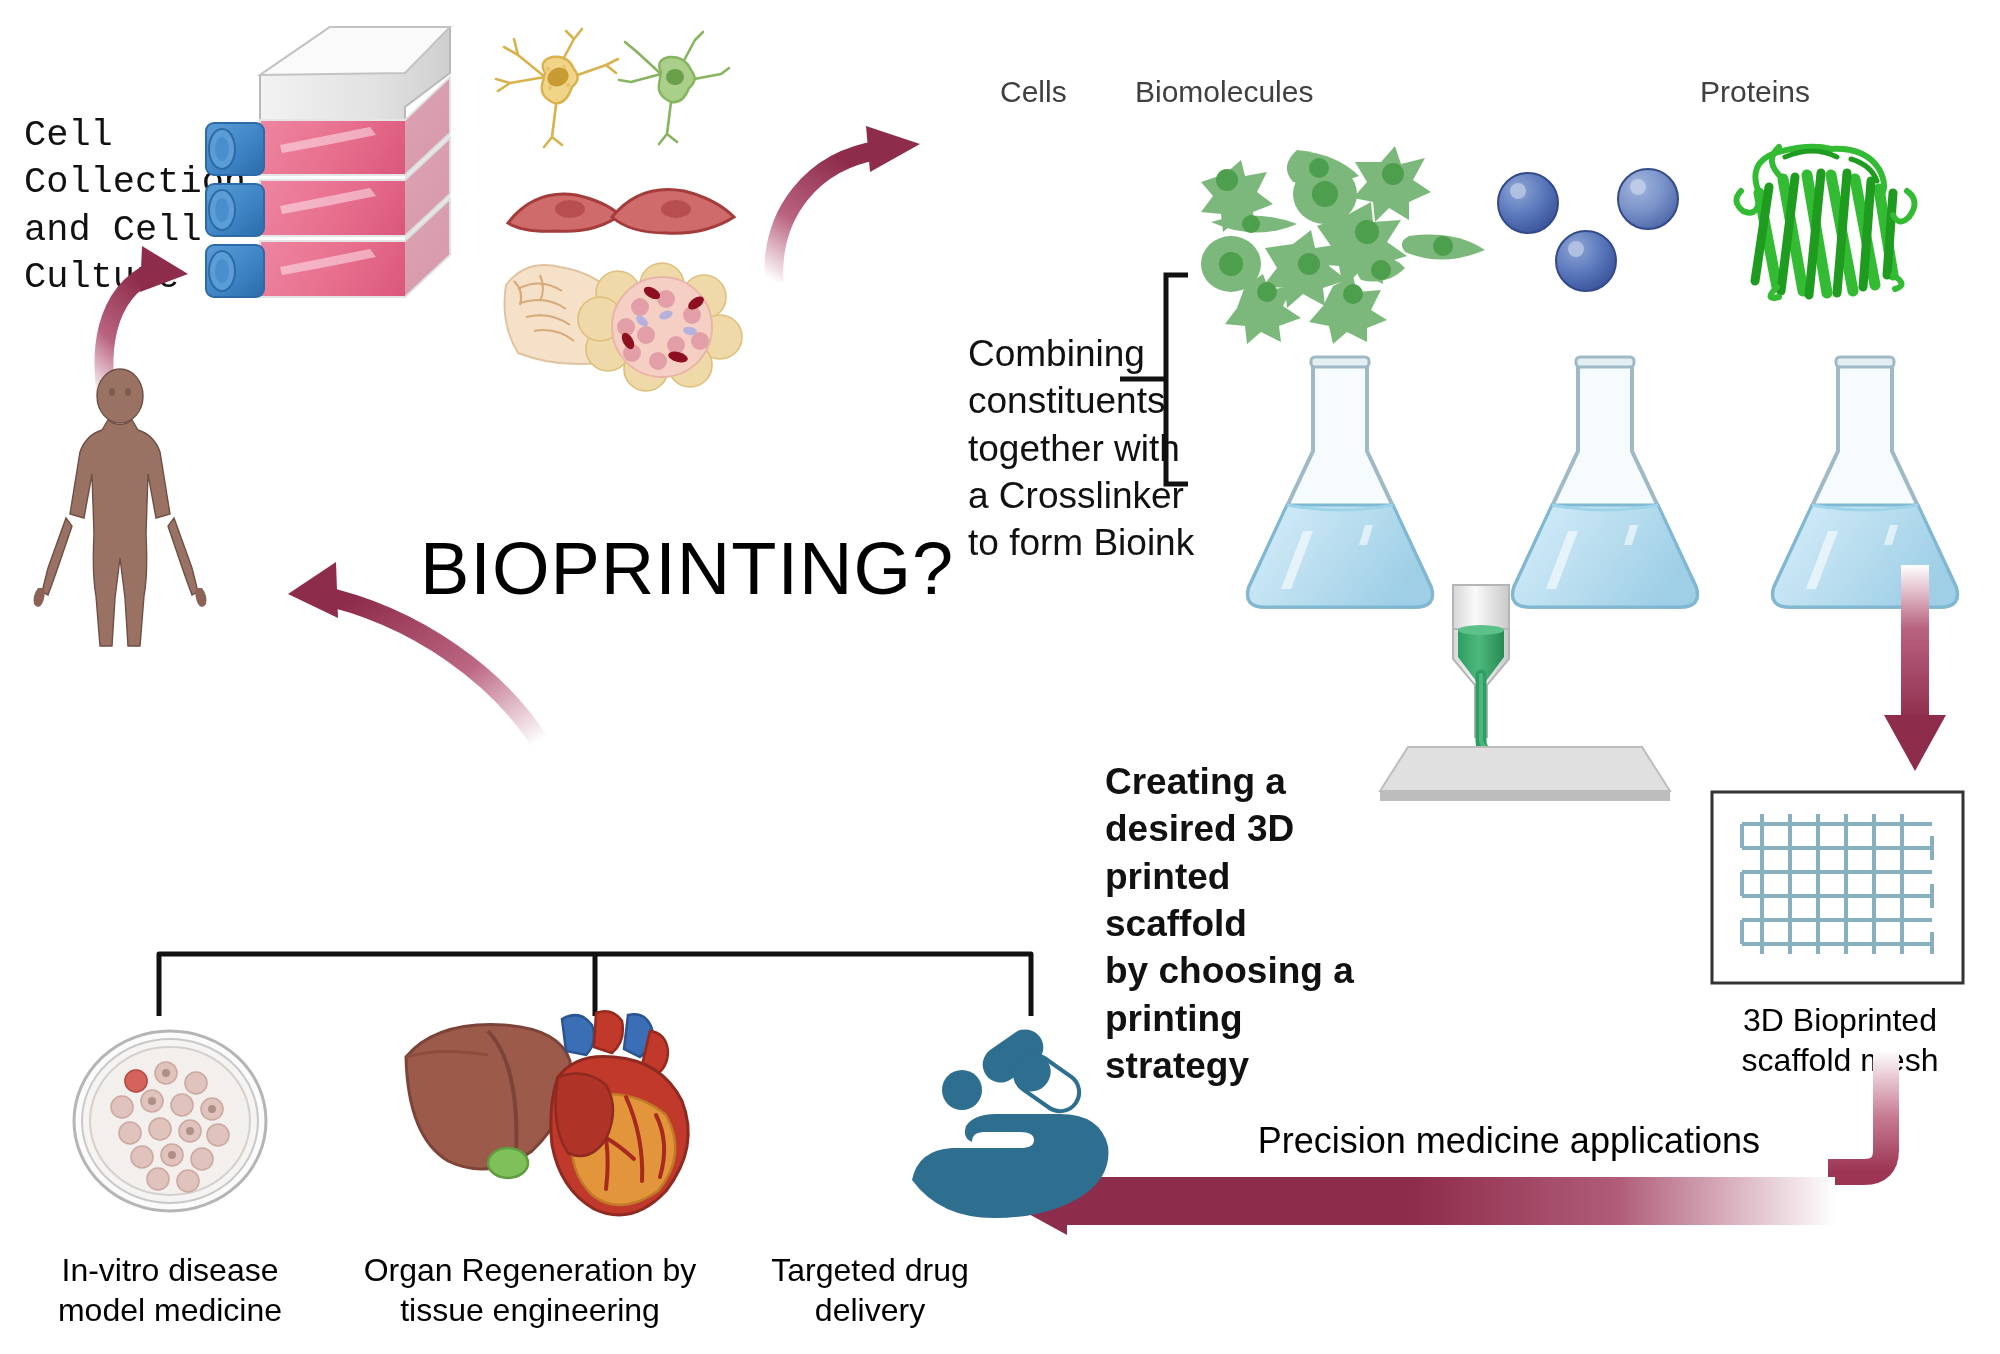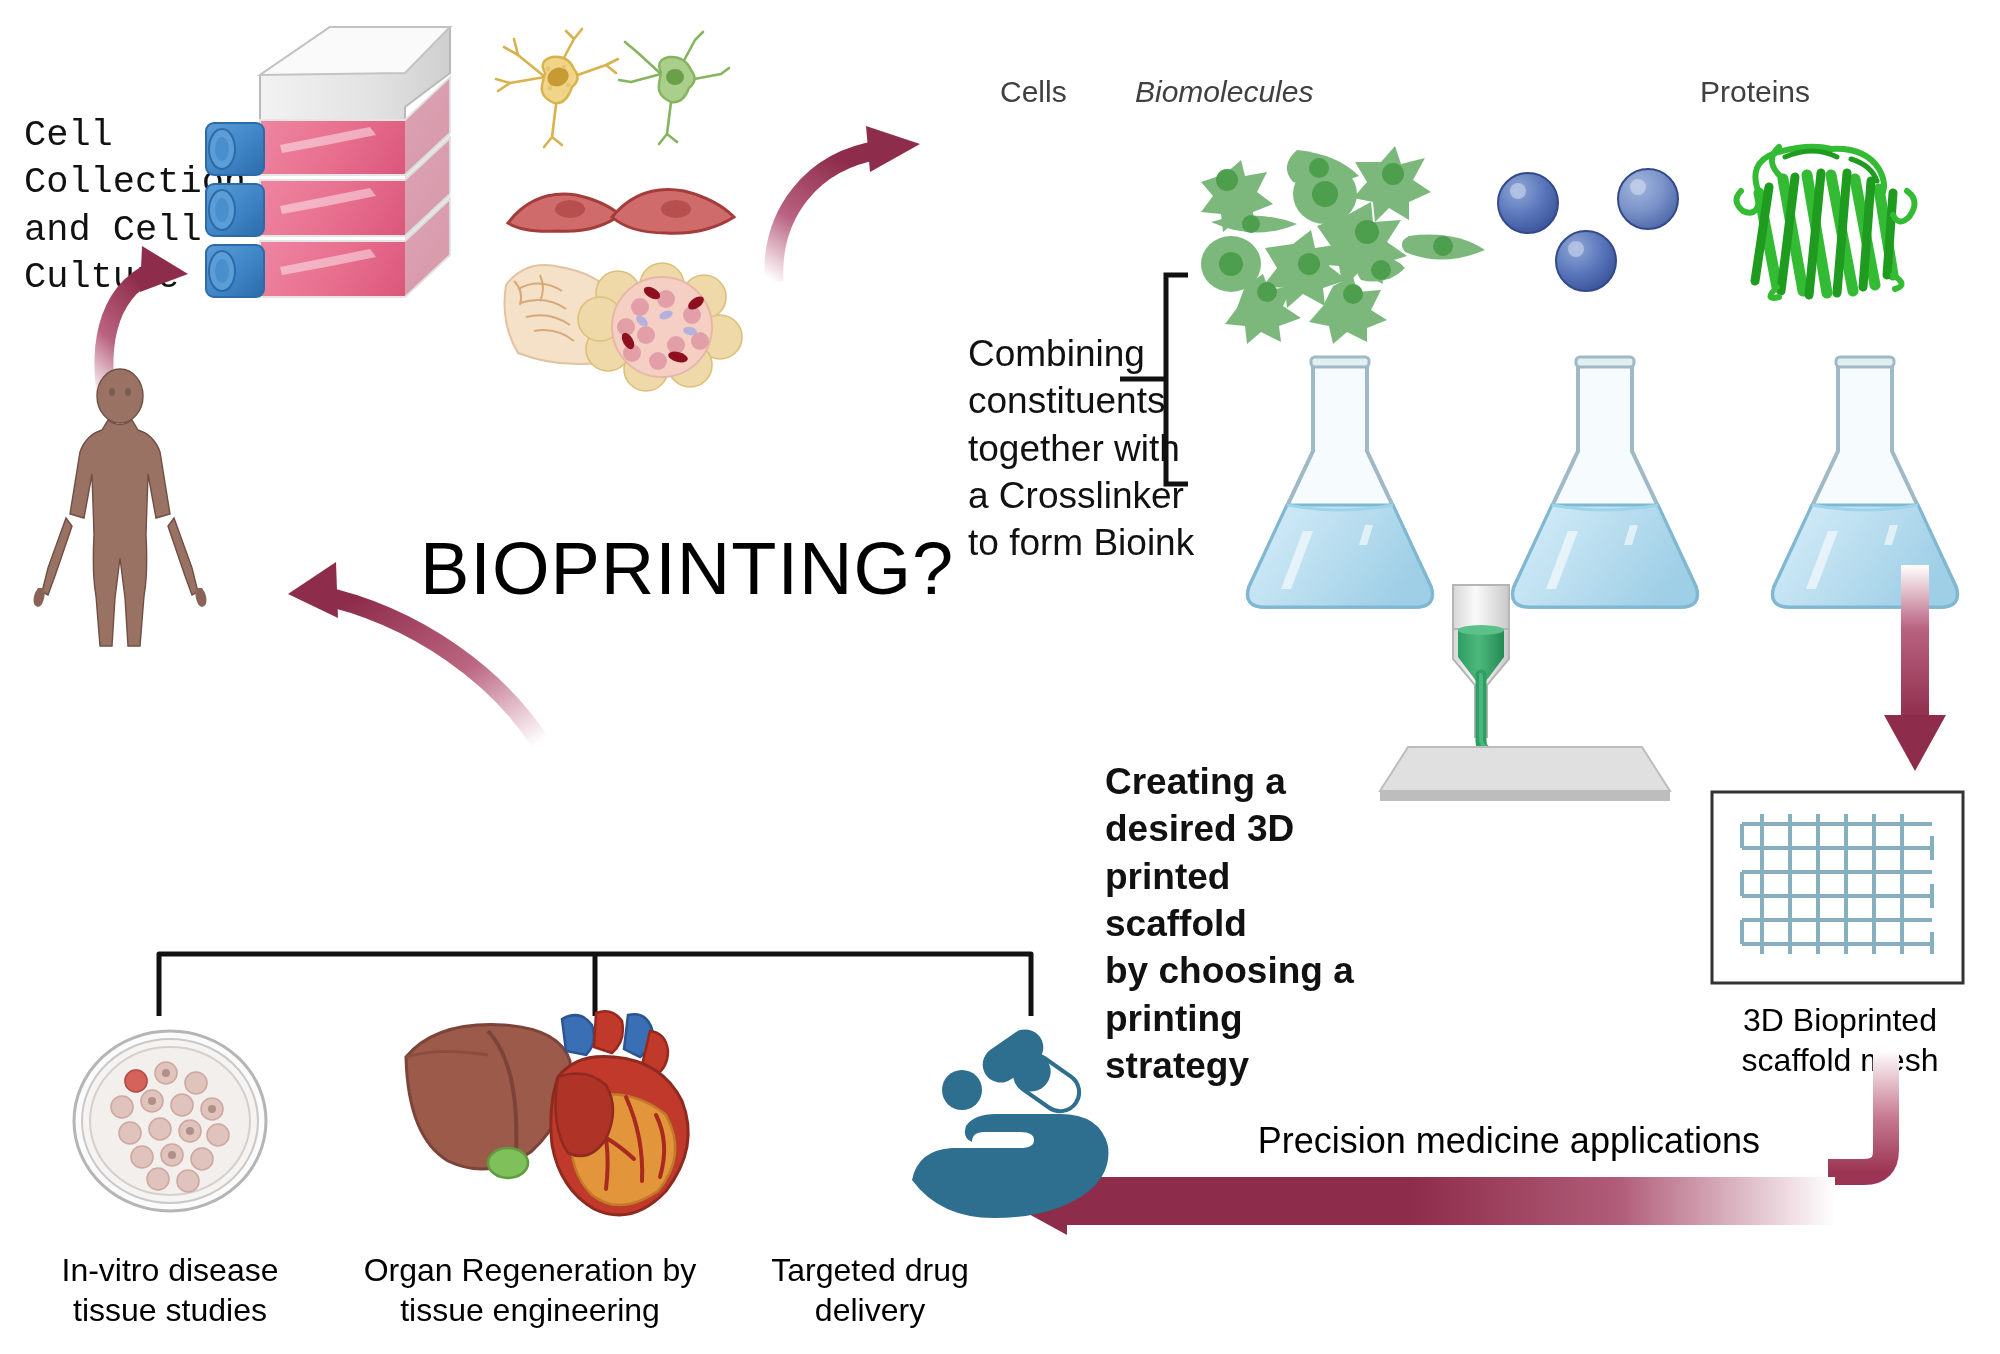--- a/index.html
+++ b/index.html
@@ -207,21 +207,21 @@
           <stop offset="45%" stop-color="#ba6281"></stop>
     <stop offset="100%" stop-color="#8e2c4b"></stop>
         </linearGradient>
       </defs>
   <path d="M24,172 C20,104 62,50 130,40" stroke="url(#gB)" stroke-width="19" fill="none"></path>
   <path d="M116,16 L170,34 L120,62 Z" fill="#8e2c4b"></path>
 </svg>
 </div>
 
 <div class="abs hdr" style="left:1000px;top:75px;width:170px;">Cells</div>
-<div class="abs hdr" style="left:1135px;top:75px;width:360px;font-style:italic;">Biomolecules</div>
+<div class="abs hdr" style="left:1135px;top:75px;width:360px;">Biomolecules</div>
 <div class="abs hdr" style="left:1700px;top:75px;width:250px;">Proteins</div>
 
 <div class="abs" style="left:1185px;top:140px;">
 <svg width="310" height="160" viewBox="0 0 310 160">
   <g fill="#7cb87c">
     <path d="M40,34 l16,-14 4,16 22,-4 -10,20 16,12 -20,8 2,18 -18,-10 -14,12 -2,-18 -20,-2 12,-16 -12,-14z"></path>
     <path d="M112,10 q40,4 62,26 q-36,14 -66,6 q-14,-16 4,-32z"></path>
     <path d="M196,22 l14,-16 6,18 24,-6 -12,22 18,12 -22,10 0,18 -20,-12 -14,14 -2,-20 -20,-4 14,-16 -12,-20z"></path>
     <ellipse cx="140" cy="54" rx="32" ry="30"></ellipse>
     <path d="M26,82 q44,-14 86,2 q-42,18 -86,-2z"></path>
@@ -569,17 +569,17 @@
     <rect x="112" y="34" width="70" height="38" rx="19" fill="#ffffff" stroke="#2e6e8e" stroke-width="4" transform="rotate(35 147 53)"></rect>
     <rect x="112" y="34" width="35" height="38" rx="19" fill="#2e6e8e" transform="rotate(35 147 53)"></rect>
     <circle cx="62" cy="60" r="20" fill="#2e6e8e"></circle>
   </g>
   <path d="M12,150 Q18,120 52,118 L120,118 Q134,118 134,110 Q134,102 120,102 L84,102 Q72,102 72,112
            Q62,108 66,96 Q74,84 96,84 L160,84 Q200,84 208,116 Q212,146 182,166 Q148,188 94,188 Q40,188 12,150 Z" fill="#2e6e8e"></path>
 </svg>
 </div>
 
 <div class="abs cap" style="left:20px;top:1250px;width:300px;white-space:pre-line;">In-vitro disease
-tissue studies</div>
+model medicine</div>
 <div class="abs cap" style="left:310px;top:1250px;width:440px;white-space:pre-line;">Organ Regeneration by
 tissue engineering</div>
 <div class="abs cap" style="left:720px;top:1250px;width:300px;white-space:pre-line;text-align:center;">Targeted drug
 delivery</div>
 
 </body></html>

